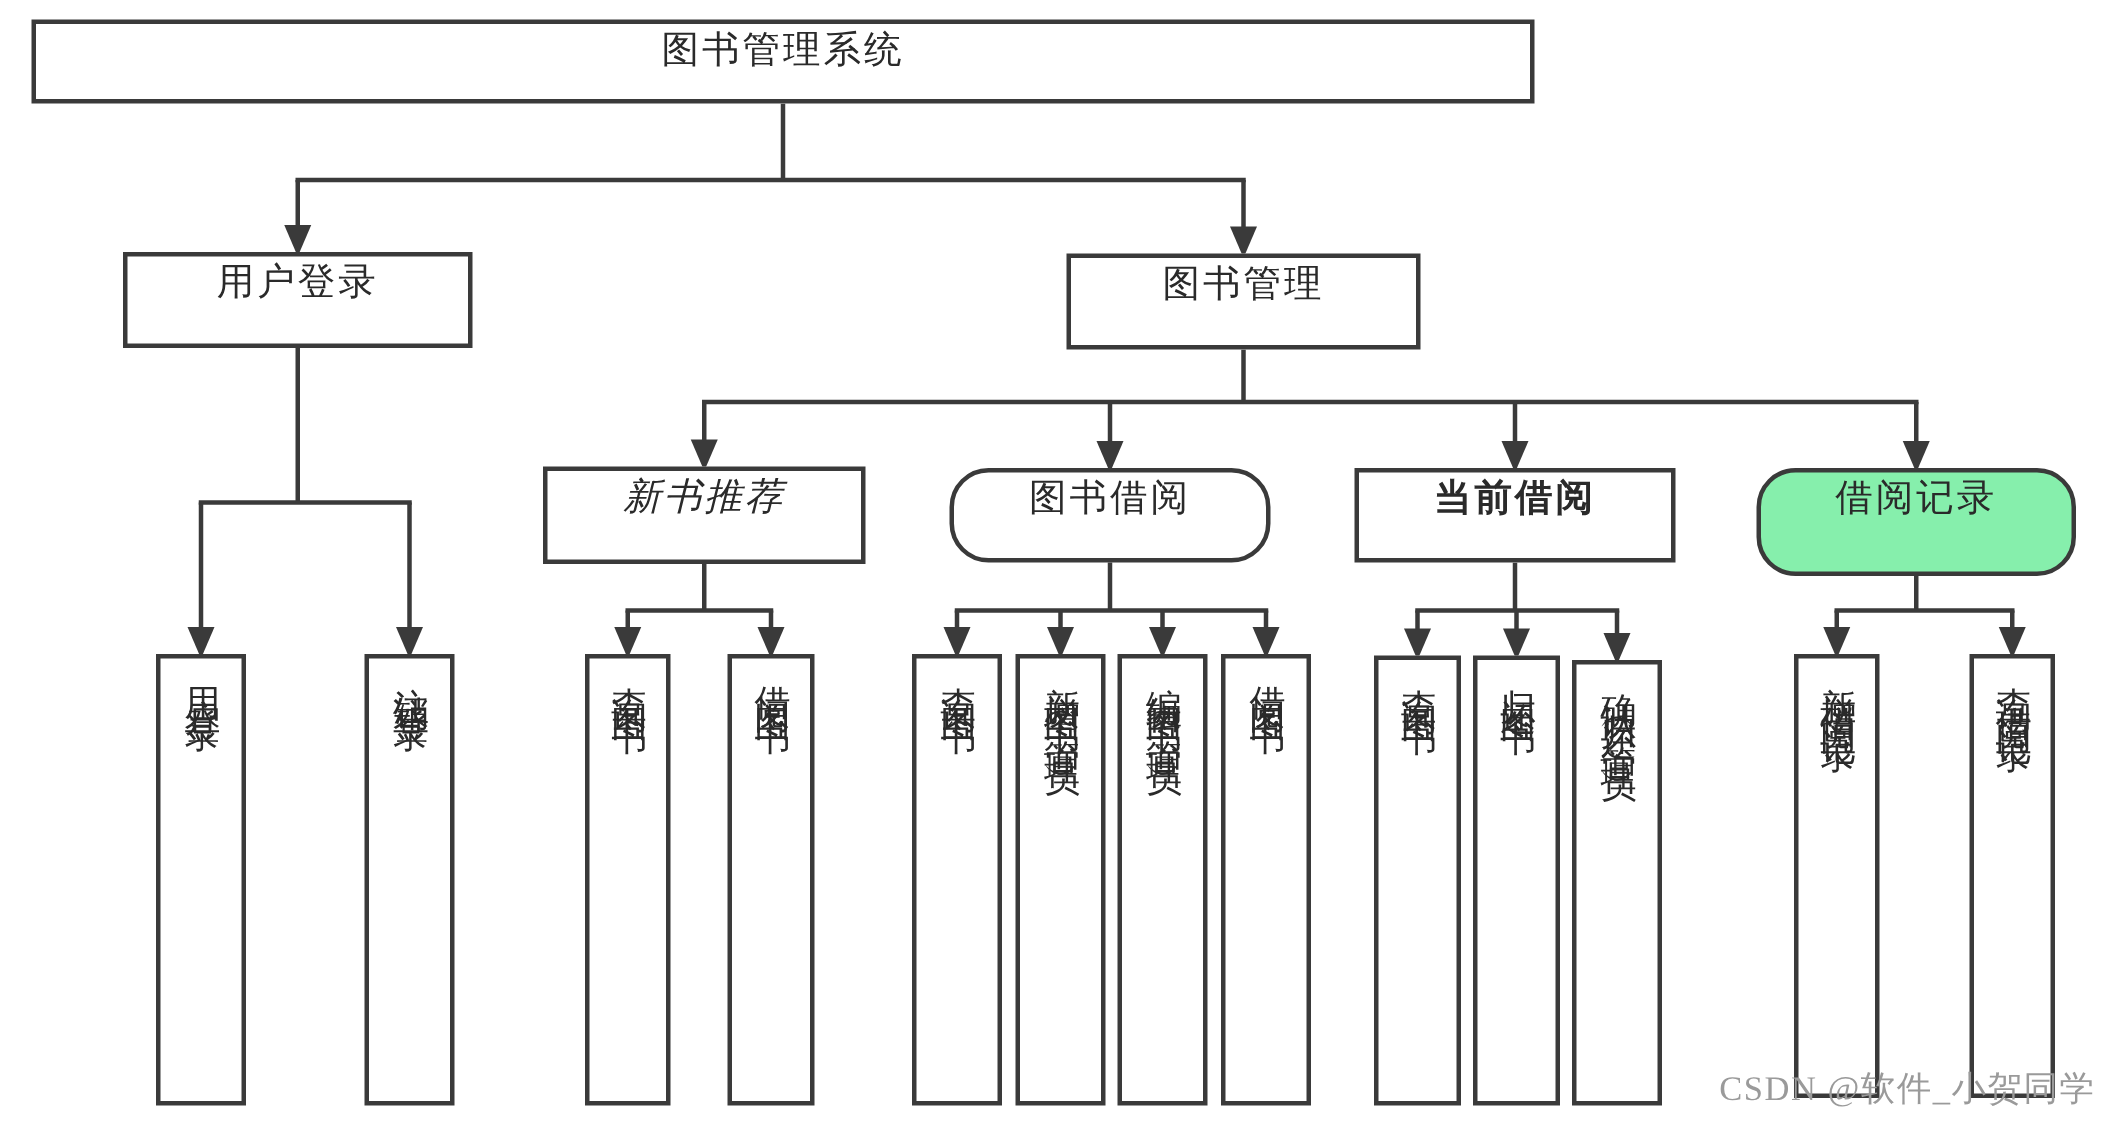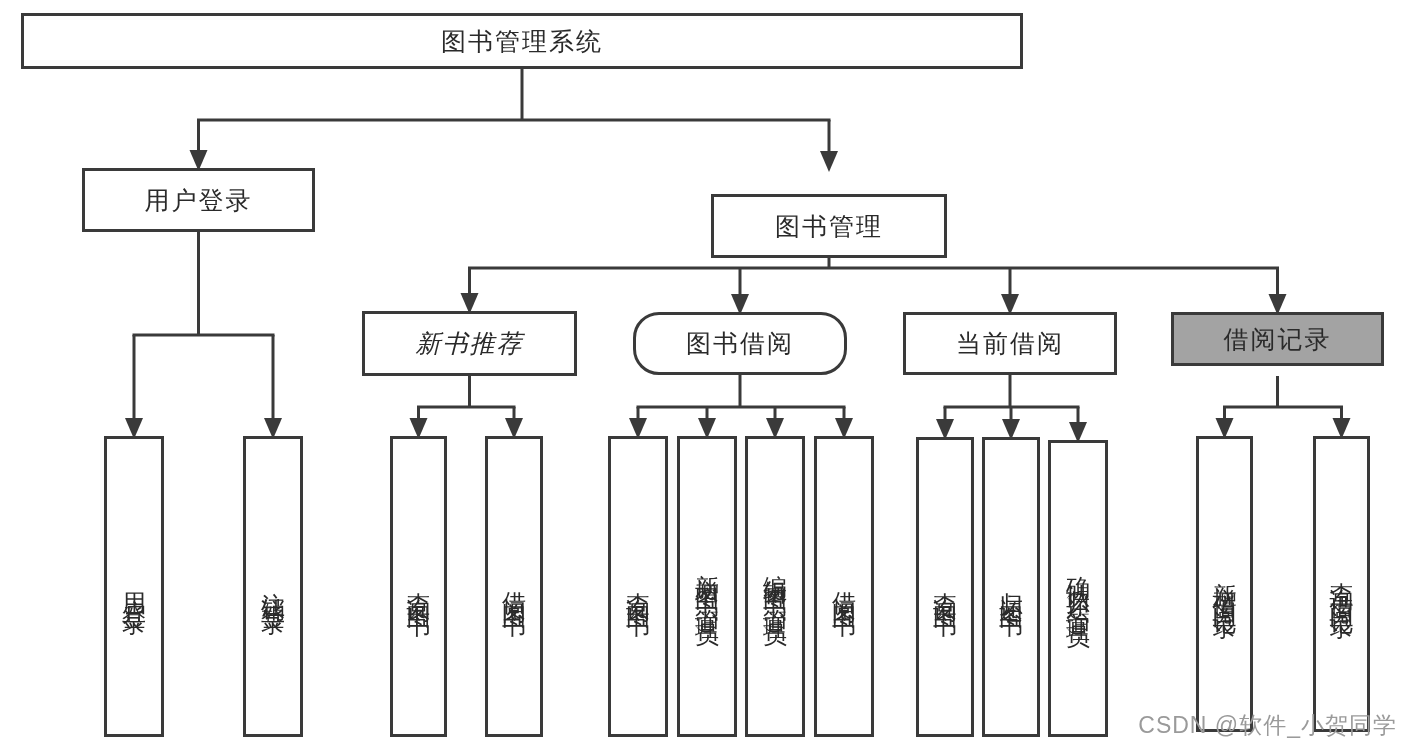--- a/index.html
+++ b/index.html
@@ -1,25 +1,25 @@
 <!DOCTYPE html>
 <html><head>
 <meta charset="utf-8">
 <style>
   html,body{margin:0;padding:0;background:#ffffff;}
   body{font-family:"Liberation Sans", sans-serif;}
   .stage{position:relative;width:1405px;height:747px;background:#ffffff;overflow:hidden;}
   #wires{position:absolute;left:0;top:0;width:1405px;height:747px;pointer-events:none;}
   .node{position:absolute;box-sizing:border-box;background:#ffffff;border:3px solid #3a3a3a;
-        display:flex;align-items:center;justify-content:center;}
+        display:flex;justify-content:center;}
   .node .lbl{color:#2a2a2a;white-space:nowrap;}
   .node.h .lbl{font-size:25px;letter-spacing:2px;}
   .node.v .lbl{writing-mode:vertical-lr;text-orientation:mixed;font-size:24px;letter-spacing:7px;}
   .watermark{position:absolute;right:8px;bottom:6px;font-size:23px;color:#9a9a9a;
-             letter-spacing:1px;white-space:nowrap;}
+             letter-spacing:1px;white-space:nowrap;font-family:Liberation Serif, serif;}
 </style>
 </head>
 <body>
 
 <div class="stage">
   <svg id="wires" xmlns="http://www.w3.org/2000/svg" viewBox="0 0 1405 747">
       <line x1="522" y1="69" x2="522" y2="120" stroke="#3a3a3a" stroke-width="3"></line>
       <line x1="197" y1="120" x2="830.5" y2="120" stroke="#3a3a3a" stroke-width="3"></line>
       <line x1="198.5" y1="120" x2="198.5" y2="156" stroke="#3a3a3a" stroke-width="3"></line>
       <polygon points="198.5,171 189.5,150 207.5,150" fill="#3a3a3a"></polygon>
@@ -72,33 +72,33 @@
       <line x1="1341.5" y1="407" x2="1341.5" y2="424" stroke="#3a3a3a" stroke-width="3"></line>
       <polygon points="1341.5,439 1332.5,418 1350.5,418" fill="#3a3a3a"></polygon>
     </svg>
   <div id="nodes">
       <div class="node h" style="left: 21px; top: 13px; width: 1002px; height: 56px; border-color: rgb(58, 58, 58); background: rgb(255, 255, 255);">
         <span class="lbl" style="color: rgb(42, 42, 42);">图书管理系统</span>
       </div>
       <div class="node h" style="left: 82px; top: 168px; width: 233px; height: 64px; border-color: rgb(58, 58, 58); background: rgb(255, 255, 255);">
         <span class="lbl" style="color: rgb(42, 42, 42);">用户登录</span>
       </div>
-      <div class="node h" style="left: 711px; top: 169px; width: 236px; height: 64px; border-color: rgb(58, 58, 58); background: rgb(255, 255, 255); margin-top: 25px;">
+      <div class="node h" style="left: 711px; top: 169px; width: 236px; height: 64px; border-color: rgb(58, 58, 58); background: rgb(255, 255, 255);">
         <span class="lbl" style="color: rgb(42, 42, 42);">图书管理</span>
       </div>
       <div class="node h" style="left: 362px; top: 311px; width: 215px; height: 65px; border-color: rgb(58, 58, 58); background: rgb(255, 255, 255);">
         <span class="lbl" style="color: rgb(42, 42, 42); font-style: italic;">新书推荐</span>
       </div>
       <div class="node h" style="left: 633px; top: 312px; width: 214px; height: 63px; border-color: rgb(58, 58, 58); background: rgb(255, 255, 255); border-radius: 26px;">
         <span class="lbl" style="color: rgb(42, 42, 42);">图书借阅</span>
       </div>
-      <div class="node h" style="left: 903px; top: 312px; width: 214px; height: 63px; border-color: rgb(58, 58, 58); background: rgb(255, 255, 255);">
+      <div class="node h" style="left: 903px; top: 312px; width: 214px; height: 63px; border-color: rgb(58, 58, 58); background: rgb(255, 255, 255); font-weight: bold;">
         <span class="lbl" style="color: rgb(42, 42, 42);">当前借阅</span>
       </div>
-      <div class="node h" style="left: 1171px; top: 312px; width: 213px; height: 54px; border-color: rgb(58, 58, 58); background: #a3a3a3;">
+      <div class="node h" style="left: 1171px; top: 312px; width: 213px; height: 72px; border-color: rgb(58, 58, 58); background: #86efac; border-radius: 26px;">
         <span class="lbl" style="color: rgb(42, 42, 42);">借阅记录</span>
       </div>
       <div class="node v" style="left: 104px; top: 436px; width: 60px; height: 301px; border-color: rgb(58, 58, 58); background: rgb(255, 255, 255);">
         <span class="lbl" style="color: rgb(42, 42, 42);">用户登录</span>
       </div>
       <div class="node v" style="left: 243px; top: 436px; width: 60px; height: 301px; border-color: rgb(58, 58, 58); background: rgb(255, 255, 255);">
         <span class="lbl" style="color: rgb(42, 42, 42);">注销登录</span>
       </div>
       <div class="node v" style="left: 390px; top: 436px; width: 57px; height: 301px; border-color: rgb(58, 58, 58); background: rgb(255, 255, 255);">
         <span class="lbl" style="color: rgb(42, 42, 42);">查询图书</span>

